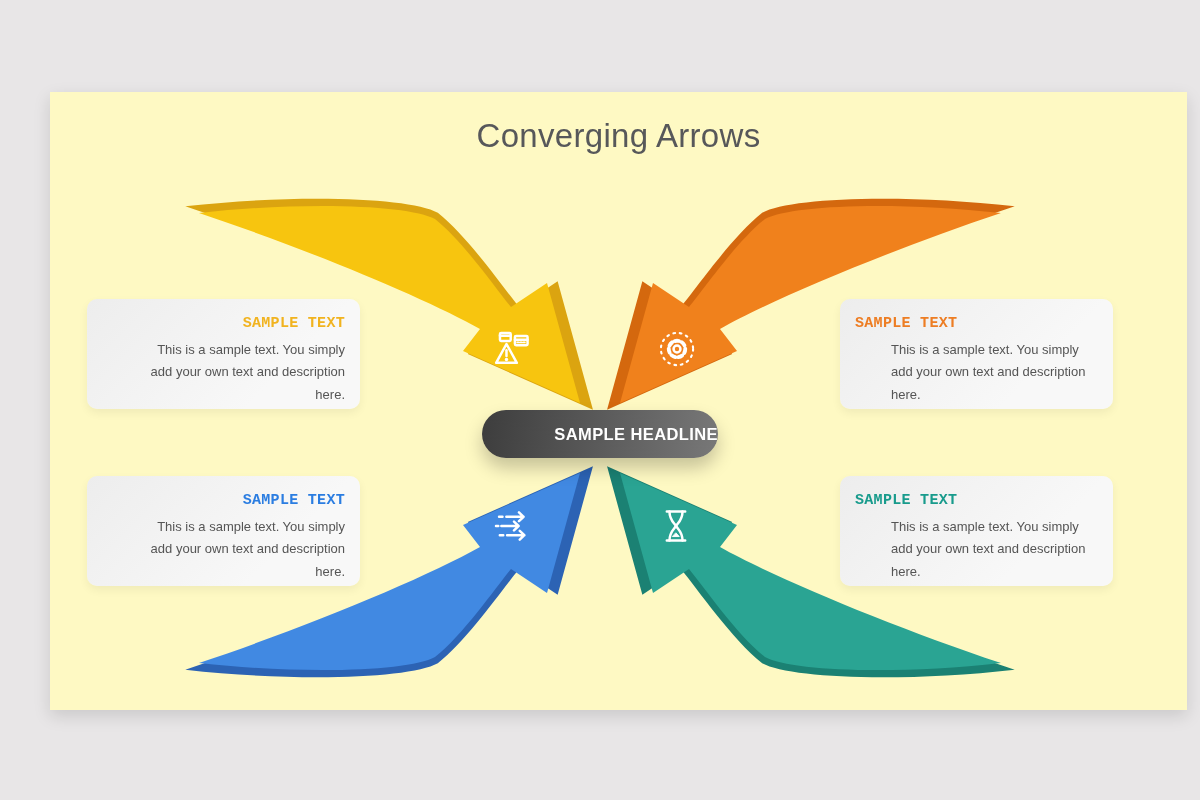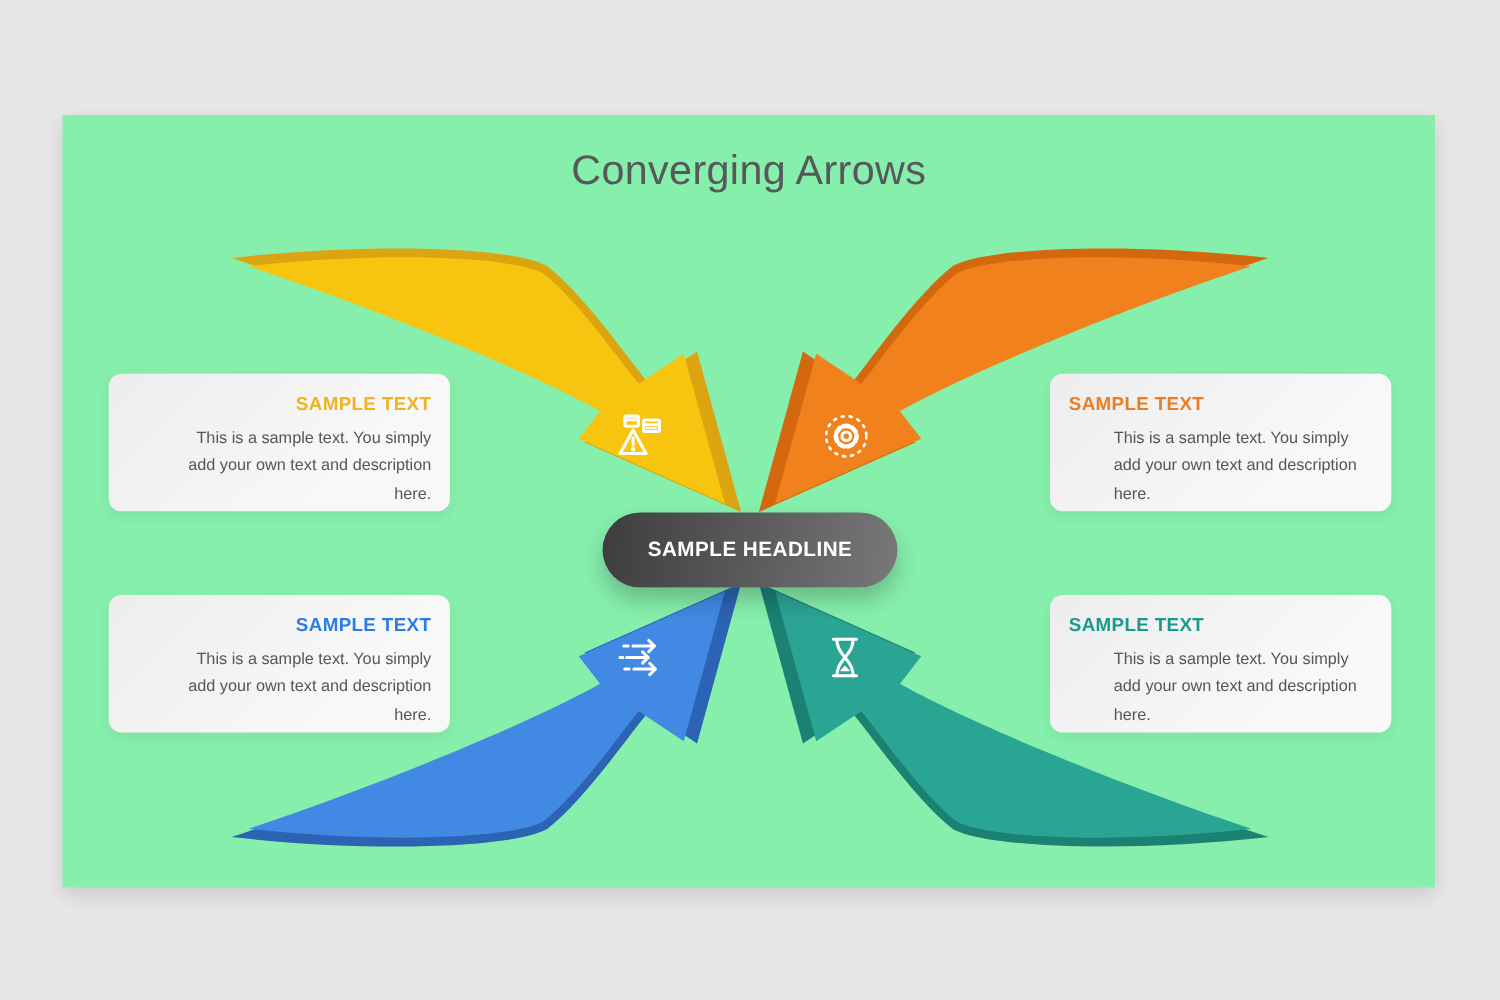--- a/index.html
+++ b/index.html
@@ -7,22 +7,23 @@
     width: 1200px; height: 800px; overflow: hidden;
     font-family: "Liberation Sans", "DejaVu Sans", sans-serif;
   }
   .page {
     position: relative; width: 1200px; height: 800px;
     background: #e8e6e7;
   }
   .slide {
     position: absolute; left: 50px; top: 92px;
     width: 1098px; height: 618px;
-    background: #86efac;
+    background: #fef9c3;
     box-shadow: 0 6px 16px rgba(0,0,0,0.13);
+    padding-left: 39px;
   }
   .header { position: absolute; top: 24px; left: 0; width: 100%; text-align: center; }
   .title {
     font-size: 33px; font-weight: 500; color: #57585a;
     letter-spacing: 0.3px; line-height: 1.2;
   }
   .subtitle { margin-top: 12px; font-size: 15px; color: #58585a; }
 
   svg.arrow { position: absolute; width: 400px; height: 212px; overflow: visible; }
   .arrow-tl { left: 145px; top: 111px; }
@@ -46,29 +47,29 @@
     background: linear-gradient(135deg, #ededed 0%, #f8f8f8 70%);
     border-radius: 10px;
     box-shadow: 0 4px 10px rgba(0,0,0,0.06);
     padding: 16px 15px 0 15px;
     box-sizing: border-box;
   }
   .card-tl { left: 37px;  top: 207px; text-align: right; }
   .card-tr { left: 790px; top: 207px; text-align: left; }
   .card-bl { left: 37px;  top: 384px; text-align: right; }
   .card-br { left: 790px; top: 384px; text-align: left; }
-  .card-heading { font-size: 15px; font-weight: bold; letter-spacing: 0.3px; margin-bottom: 7px; }
+  .card-heading { font-size: 15px; font-weight: bold; letter-spacing: 0.3px; margin-bottom: 7px; font-family: Liberation Mono, monospace; }
   .card-body { font-size: 13px; color: #555555; line-height: 1.72; margin-left: 36px; }
 
   .pill {
     position: absolute; left: 432px; top: 318px;
-    width: 236px; height: 60px; border-radius: 30px;
+    width: 236px; height: 48px; border-radius: 30px;
     background: linear-gradient(97deg, var(--pill-from, #3d3d3d) 0%, var(--pill-to, #787878) 100%);
     box-shadow: 0 10px 18px rgba(0,0,0,0.22);
-    display: flex; align-items: center; justify-content: center;
+    display: flex; align-items: center; justify-content: flex-end;
     z-index: 4;
   }
   .pill-label {
     color: #ffffff; font-size: 16.5px; font-weight: bold; letter-spacing: 0.4px;
   }
 </style>
 </head>
 <body>
 
 <svg width="0" height="0" style="position:absolute" aria-hidden="true">

